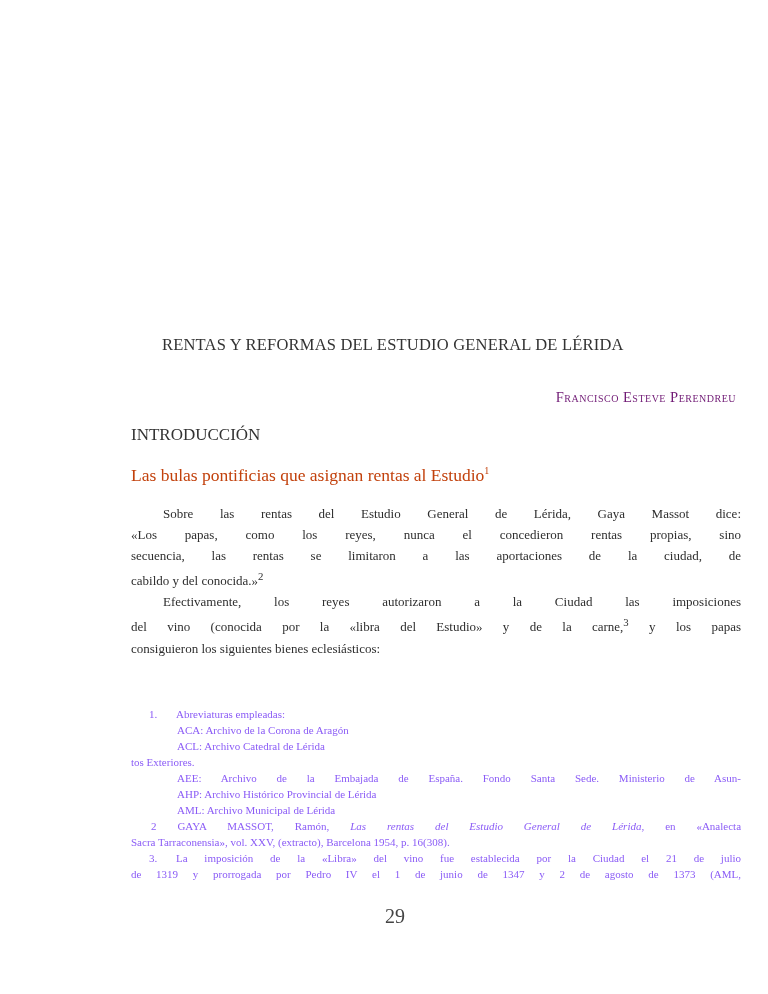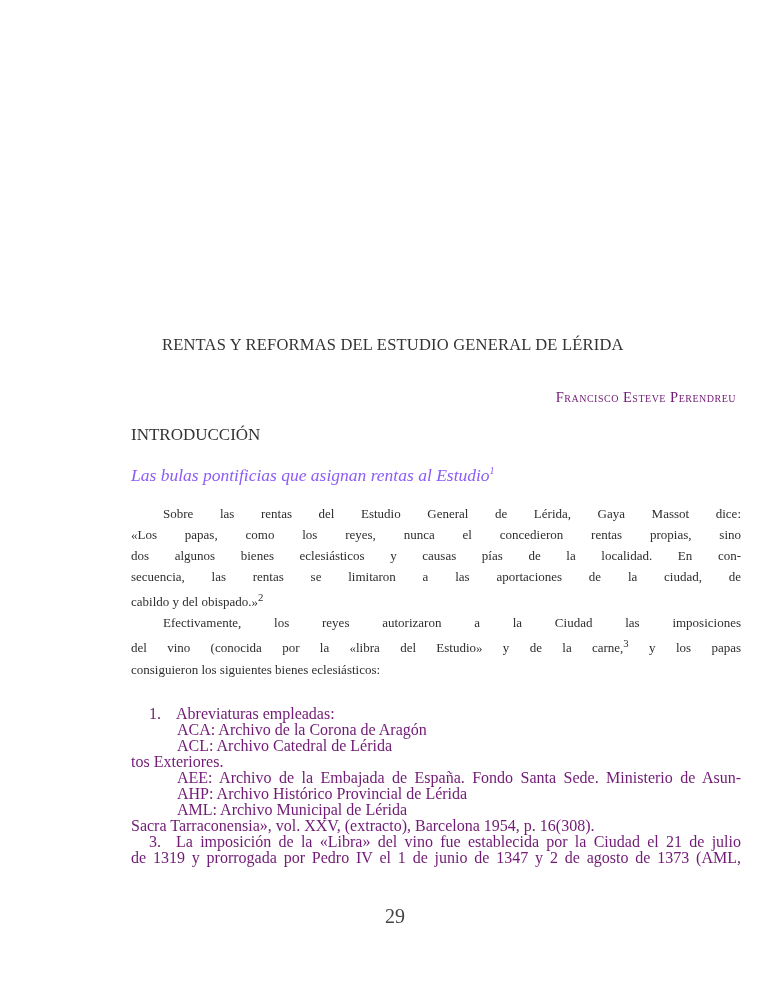--- a/index.html
+++ b/index.html
@@ -45,22 +45,21 @@
       top: 425px;
       font-size: 17px;
       color: #333;
       white-space: nowrap;
     }
     .subsection-heading {
       position: absolute;
       left: 115px;
       top: 465px;
       font-size: 17.5px;
-      font-style: italic;
-      color: #8b5cf6;
+      color: #c2410c;
       white-space: nowrap;
     }
     .subsection-heading sup,
     .body-text sup {
       font-size: 10px;
       vertical-align: super;
       line-height: 0;
     }
     .body {
       position: absolute;
@@ -83,23 +82,23 @@
       text-align-last: left;
     }
     .body .line.indent {
       padding-left: 32px;
     }
     .notes {
       position: absolute;
       left: 115px;
       top: 706px;
       width: 610px;
-      font-size: 16px;
+      font-size: 11px;
       line-height: 16px;
-      color: #701a75;
+      color: #8b5cf6;
     }
     .note-line {
       display: block;
       white-space: nowrap;
     }
     .note-line.justify {
       text-align: justify;
       text-align-last: justify;
     }
     .ind1 { padding-left: 20px; }
@@ -126,36 +125,36 @@
 
   <div class="author">Francisco Esteve Perendreu</div>
 
   <div class="section-heading">INTRODUCCIÓN</div>
 
   <div class="subsection-heading"><span>Las bulas pontificias que asignan rentas al Estudio</span><sup>1</sup></div>
 
   <div class="body">
     <span class="line indent">Sobre las rentas del Estudio General de Lérida, Gaya Massot dice:</span>
     <span class="line">«Los papas, como los reyes, nunca el concedieron rentas propias, sino</span>
-    <span class="line">dos algunos bienes eclesiásticos y causas pías de la localidad. En con-</span>
     <span class="line">secuencia, las rentas se limitaron a las aportaciones de la ciudad, de</span>
-    <span class="line last"><span>cabildo y del obispado.»</span><sup>2</sup></span>
+    <span class="line last"><span>cabildo y del conocida.»</span><sup>2</sup></span>
     <span class="line indent">Efectivamente, los reyes autorizaron a la Ciudad las imposiciones</span>
     <span class="line"><span>del vino (conocida por la «libra del Estudio» y de la carne,</span><sup>3</sup><span> y los papas</span></span>
     <span class="line last">consiguieron los siguientes bienes eclesiásticos:</span>
   </div>
 
   <div class="notes">
     <span class="note-line ind-num"><span class="note-num">1.</span><span>Abreviaturas empleadas:</span></span>
     <span class="note-line ind2">ACA: Archivo de la Corona de Aragón</span>
     <span class="note-line ind2">ACL: Archivo Catedral de Lérida</span>
     <span class="note-line">tos Exteriores.</span>
     <span class="note-line ind2 justify">AEE: Archivo de la Embajada de España. Fondo Santa Sede. Ministerio de Asun-</span>
     <span class="note-line ind2">AHP: Archivo Histórico Provincial de Lérida</span>
     <span class="note-line ind2">AML: Archivo Municipal de Lérida</span>
+    <span class="note-line ind1 justify"><span>2</span> <span>GAYA MASSOT, Ramón, </span><i>Las rentas del Estudio General de Lérida</i><span>, en «Analecta</span></span>
     <span class="note-line">Sacra Tarraconensia», vol. XXV, (extracto), Barcelona 1954, p. 16(308).</span>
     <span class="note-line ind-num justify"><span class="note-num">3.</span><span>La imposición de la «Libra» del vino fue establecida por la Ciudad el 21 de julio</span></span>
     <span class="note-line justify">de 1319 y prorrogada por Pedro IV el 1 de junio de 1347 y 2 de agosto de 1373 (AML,</span>
   </div>
 
   <div class="page-number">29</div>
 
 </div>
 
 </body></html>

